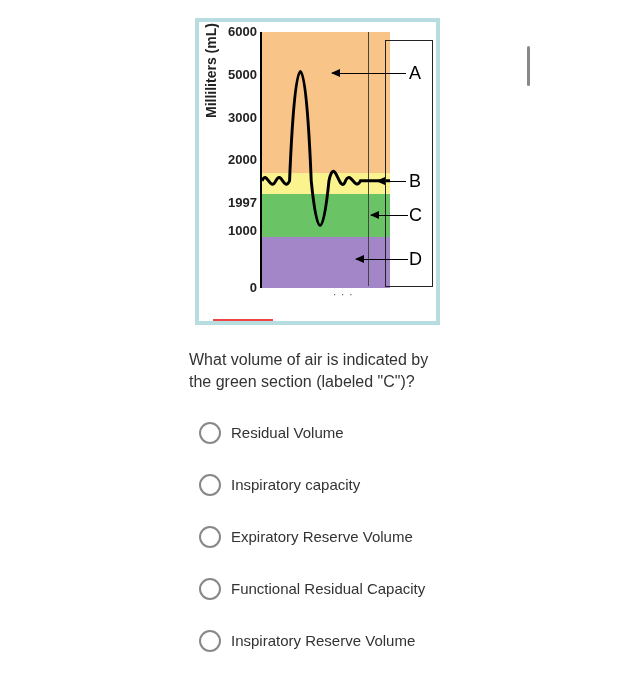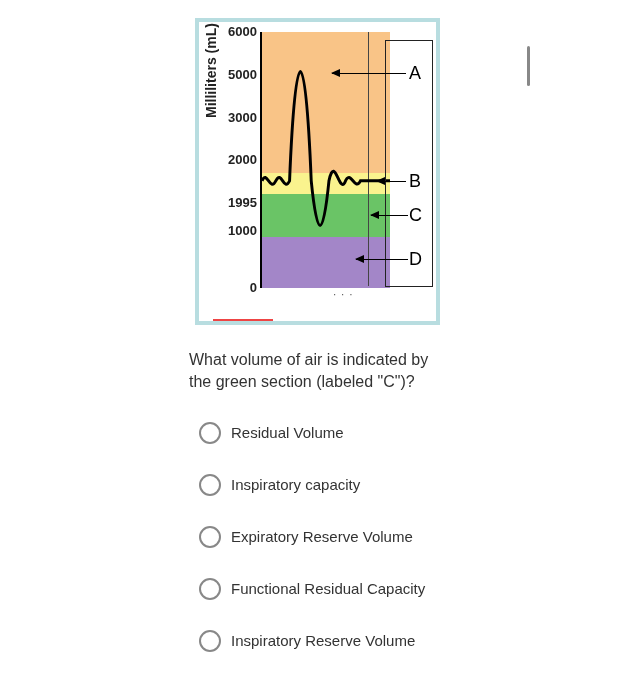--- a/index.html
+++ b/index.html
@@ -190,21 +190,21 @@
 
   <div class="chart-outer">
     <div class="chart-area">
       <div class="ylabel">Milliliters (mL)</div>
 
       <div class="ticks">
         <div class="tick" style="top:3px">6000</div>
         <div class="tick" style="top:46px">5000</div>
         <div class="tick" style="top:89px">3000</div>
         <div class="tick" style="top:131px">2000</div>
-        <div class="tick" style="top:174px">1995</div>
+        <div class="tick" style="top:174px">1997</div>
         <div class="tick" style="top:202px">1000</div>
         <div class="tick" style="top:259px">0</div>
       </div>
 
       <div class="plot">
 
         <div class="band a" style="top:0; height:141px"></div>
         <div class="band b" style="top:141px; height:21px"></div>
         <div class="band c" style="top:162px; height:43px"></div>
         <div class="band d" style="top:205px; height:51px"></div>

